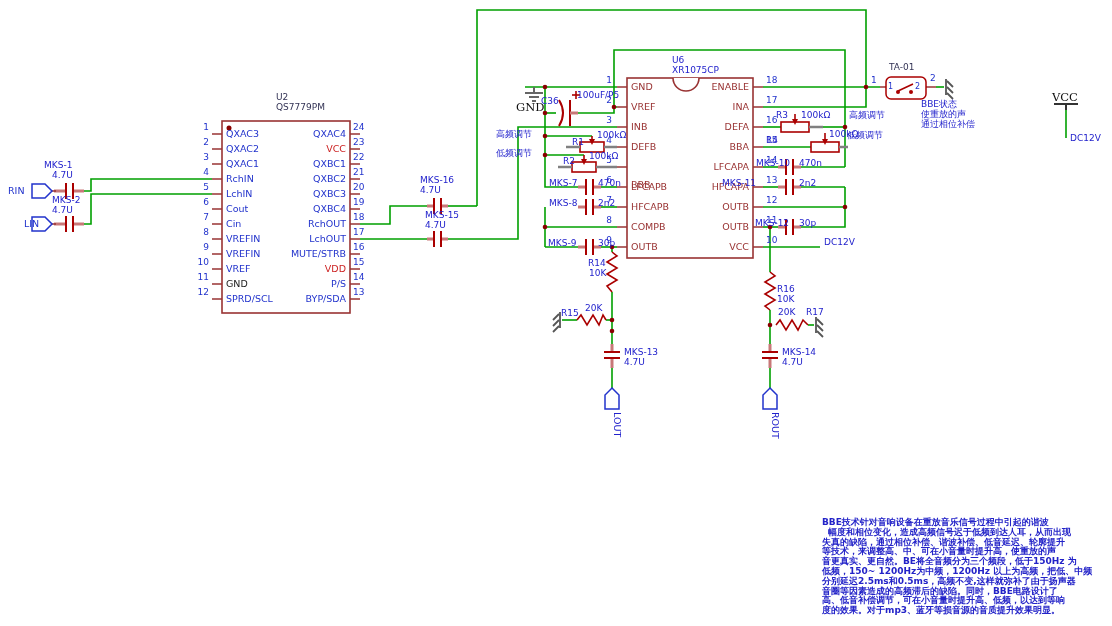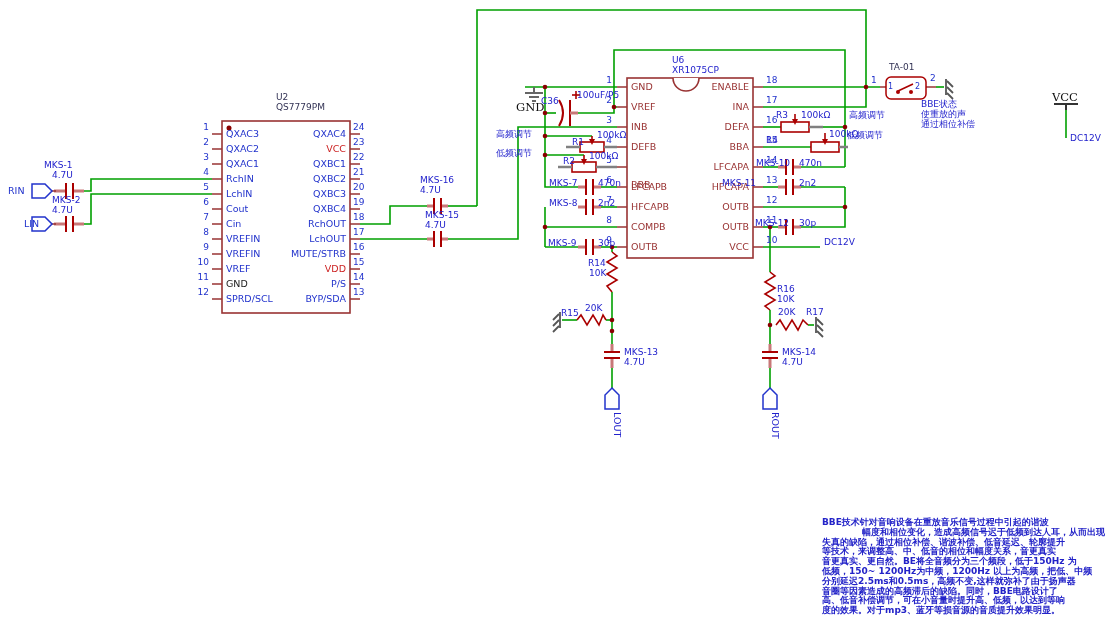--- a/index.html
+++ b/index.html
@@ -484,23 +484,23 @@
 <span class="lbl" style="left:921px;top:100px">BBE状态</span>
 <span class="lbl" style="left:921px;top:110px">使重放的声</span>
 <span class="lbl" style="left:921px;top:120px">通过相位补偿</span>
 <span class="lbl" style="left:824px;top:238px">DC12V</span>
 <span class="lbl" style="left:1070px;top:134px">DC12V</span>
 <span class="lbl serif" style="left:516px;top:101px">GND</span>
 <span class="lbl serif" style="left:1052px;top:91px">VCC</span>
 
 <div>
   <span class="lbl note" style="left:822px;top:518px">BBE技术针对音响设备在重放音乐信号过程中引起的谐波</span>
-  <span class="lbl note" style="left:862px;top:528px">幅度和相位变化，造成高频信号迟于低频到达人耳，从而出现</span>
+  <span class="lbl note" style="left:828px;top:528px">幅度和相位变化，造成高频信号迟于低频到达人耳，从而出现</span>
   <span class="lbl note" style="left:822px;top:538px">失真的缺陷，通过相位补偿、谐波补偿、低音延迟、轮廓提升</span>
-  <span class="lbl note" style="left:822px;top:547px">等技术，来调整高、中、低音的相位和幅度关系，音更真实</span>
+  <span class="lbl note" style="left:822px;top:547px">等技术，来调整高、中、可在小音量时提升高，使重放的声</span>
   <span class="lbl note" style="left:822px;top:557px">音更真实、更自然。BE将全音频分为三个频段，低于150Hz 为</span>
   <span class="lbl note" style="left:822px;top:567px">低频，150~ 1200Hz为中频，1200Hz 以上为高频，把低、中频</span>
   <span class="lbl note" style="left:822px;top:577px">分别延迟2.5ms和0.5ms，高频不变,这样就弥补了由于扬声器</span>
   <span class="lbl note" style="left:822px;top:587px">音圈等因素造成的高频滞后的缺陷。同时，BBE电路设计了</span>
   <span class="lbl note" style="left:822px;top:596px">高、低音补偿调节，可在小音量时提升高、低频，以达到等响</span>
   <span class="lbl note" style="left:822px;top:606px">度的效果。对于mp3、蓝牙等损音源的音质提升效果明显。</span>
 </div>
 
 </div>
 

